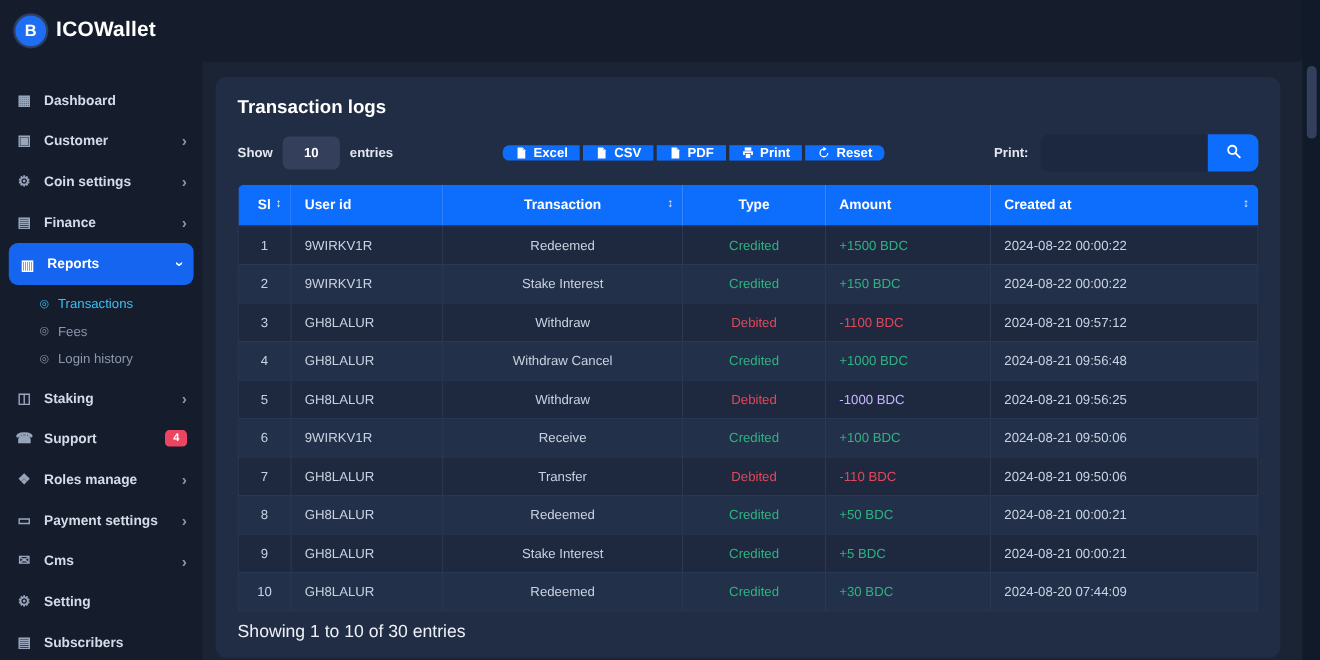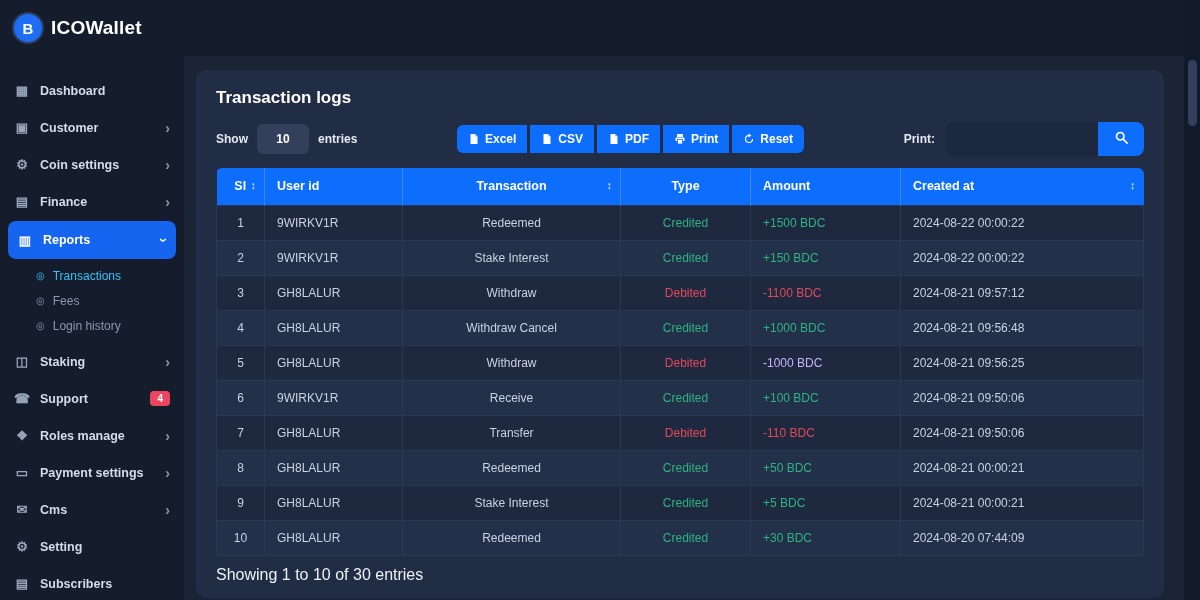--- a/index.html
+++ b/index.html
@@ -42,21 +42,21 @@
   .content{flex:1;padding:14px 36px 0 12px;position:relative}
   .card{background:#212d44;border-radius:10px;padding:18px 20px 10px;height:528px;overflow:hidden;display:flex;flex-direction:column}
   .page-title{font-size:17px;font-weight:bold;color:#fff;margin-bottom:14px}
 
   .controls{display:flex;align-items:center;margin-bottom:12px}
   .show-group{display:flex;align-items:center;font-size:12px;color:#e3e8f0;font-weight:bold}
   .entries-box{width:52px;height:30px;background:#34405b;border-radius:6px;margin:0 9px;display:flex;align-items:center;
     justify-content:center;font-size:12px;color:#fff;cursor:pointer}
   .btn-group{display:flex;gap:3px;margin:0 auto}
   .export-btn{display:flex;align-items:center;gap:5px;background:#0d6efd;border:none;color:#fff;font-size:12px;font-weight:bold;
-    padding:0 11px;height:28px;cursor:pointer;font-family:inherit}
+    padding:0 11px;height:14px;cursor:pointer;font-family:inherit}
   .export-btn:first-child{border-radius:6px 0 0 6px}
   .export-btn:last-child{border-radius:0 6px 6px 0}
   .export-btn .ic{display:flex;align-items:center}
   .export-btn svg{width:12px;height:12px}
   .search-group{display:flex;align-items:center;gap:11px;font-size:12px;color:#e3e8f0;font-weight:bold}
   .search-box{display:flex;align-items:center}
   .search-input{width:152px;height:34px;background:#1c2740;border:none;outline:none;border-radius:8px 0 0 8px;color:#fff;
     padding:0 10px;font-size:12px;font-family:inherit}
   .search-btn{width:46px;height:34px;background:#0d6efd;border:none;border-radius:0 8px 8px 0;display:flex;align-items:center;
     justify-content:center;cursor:pointer}

